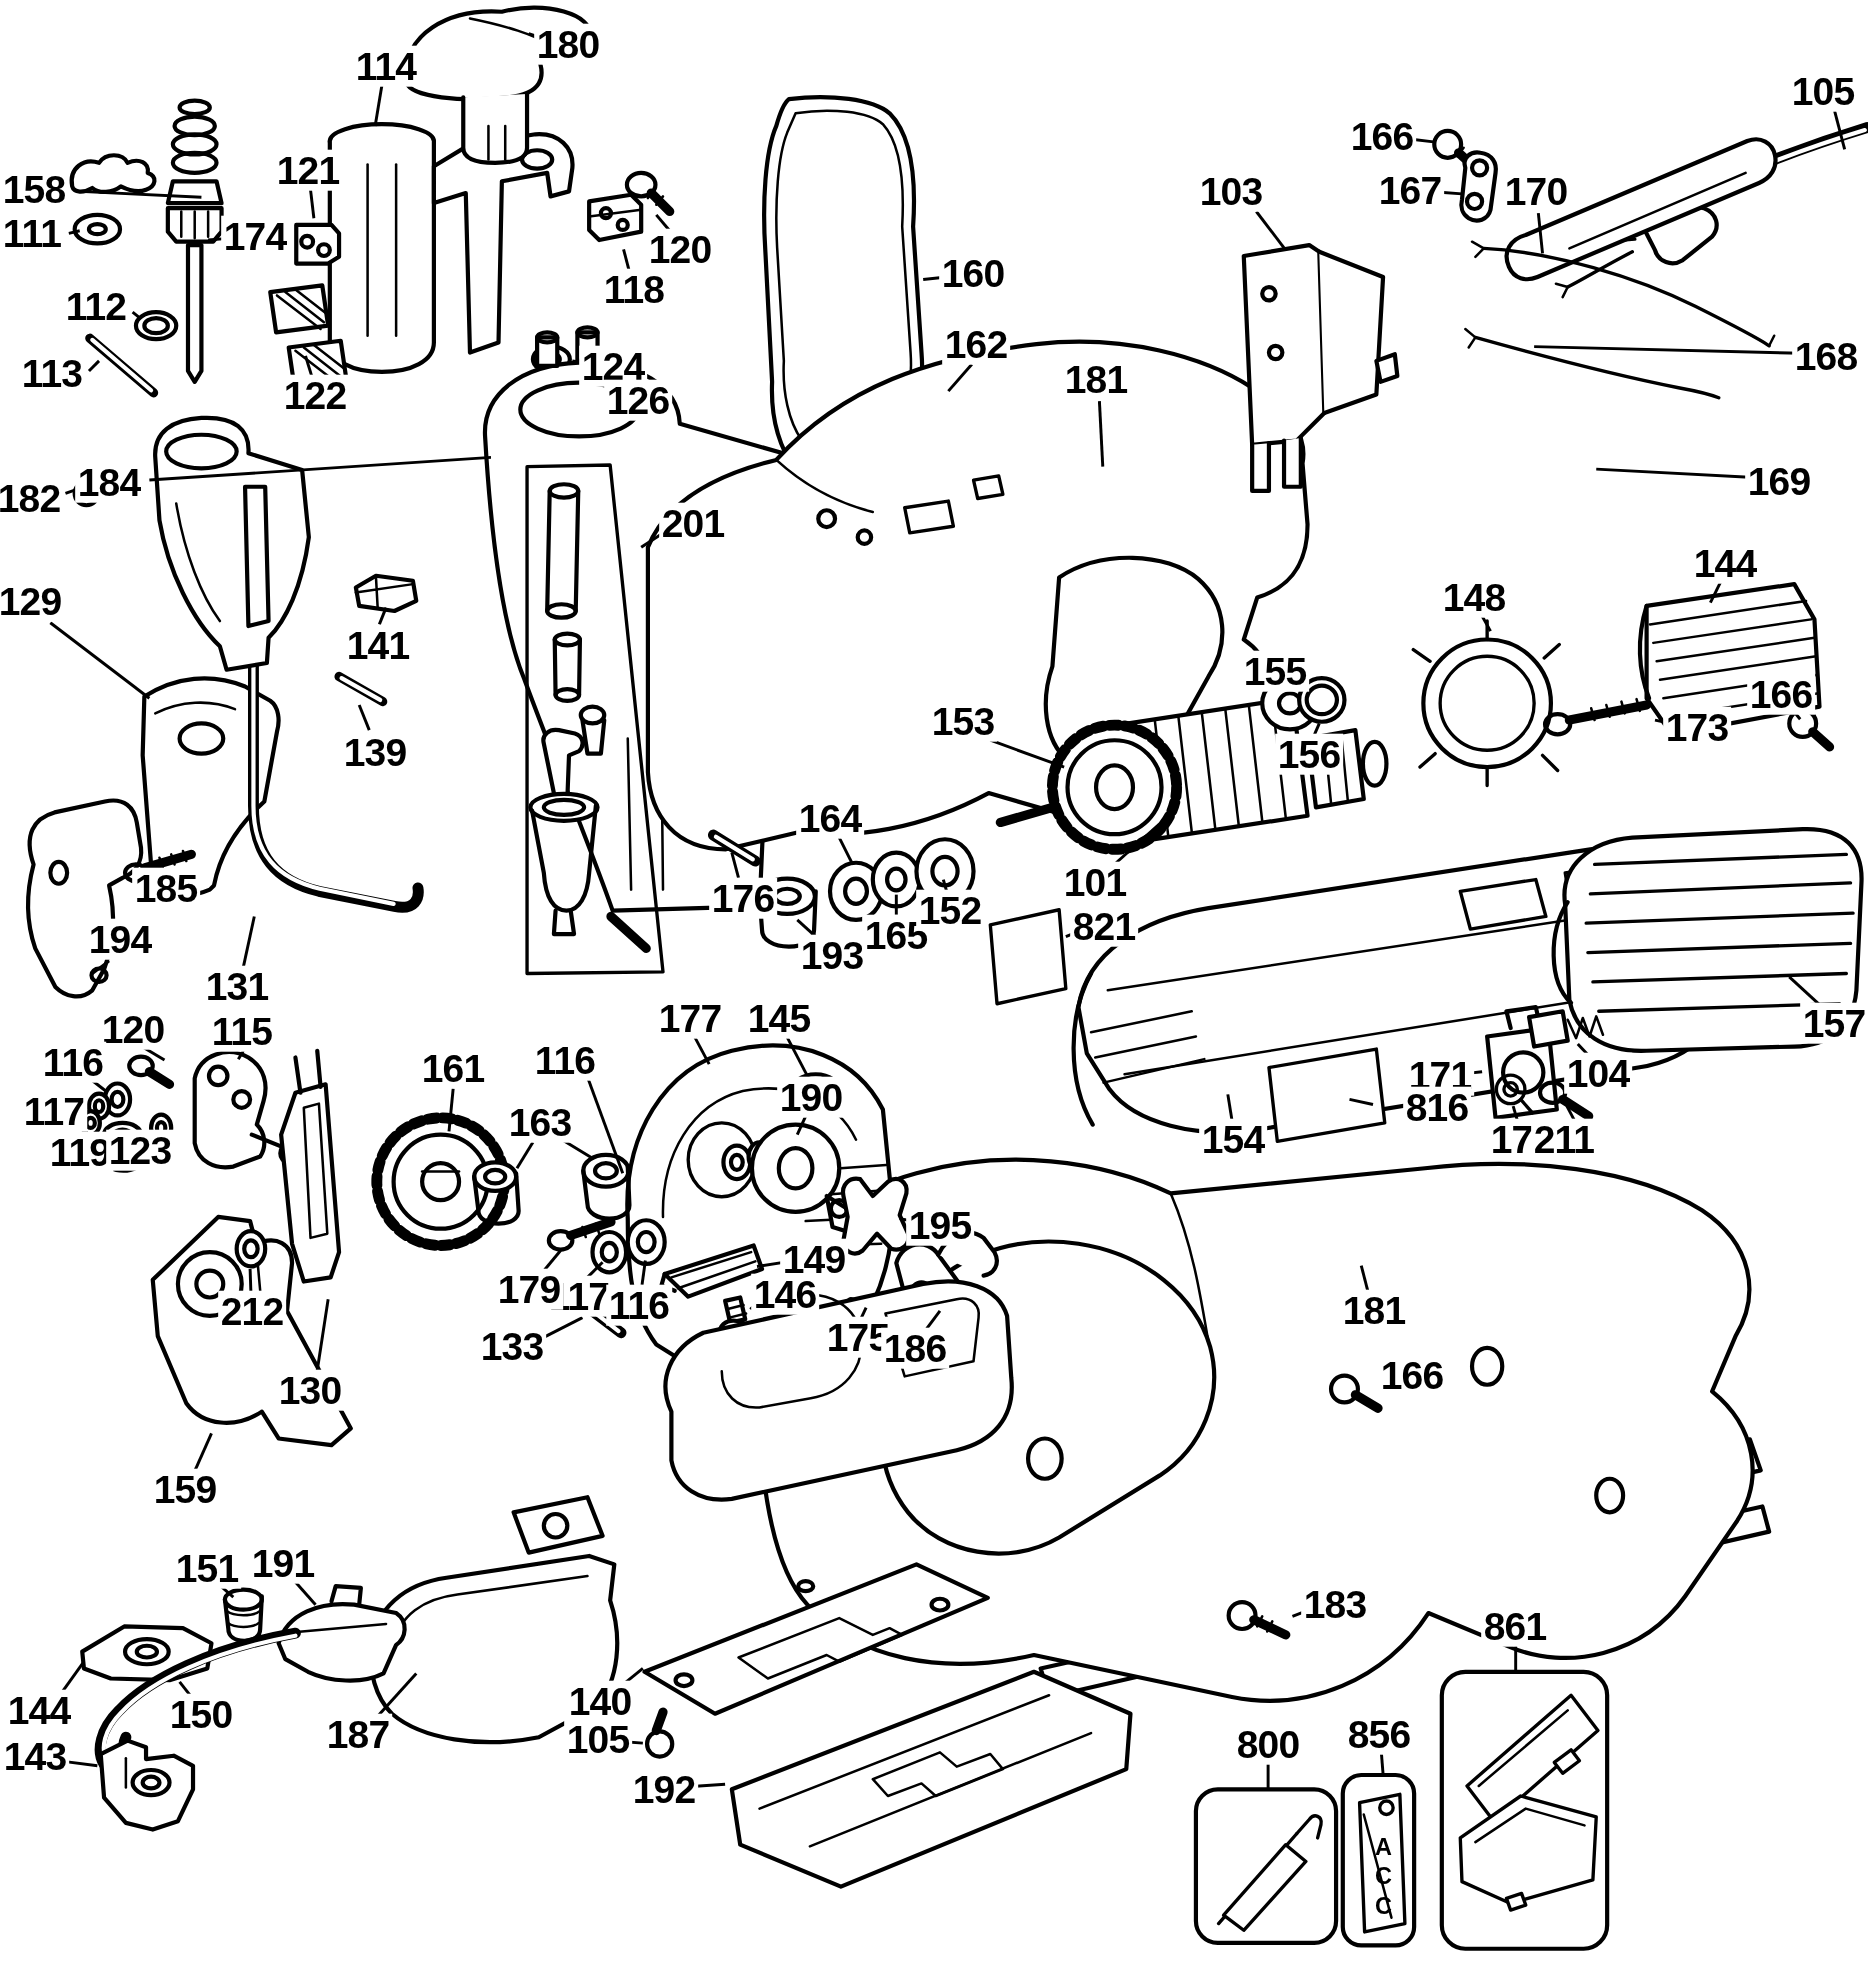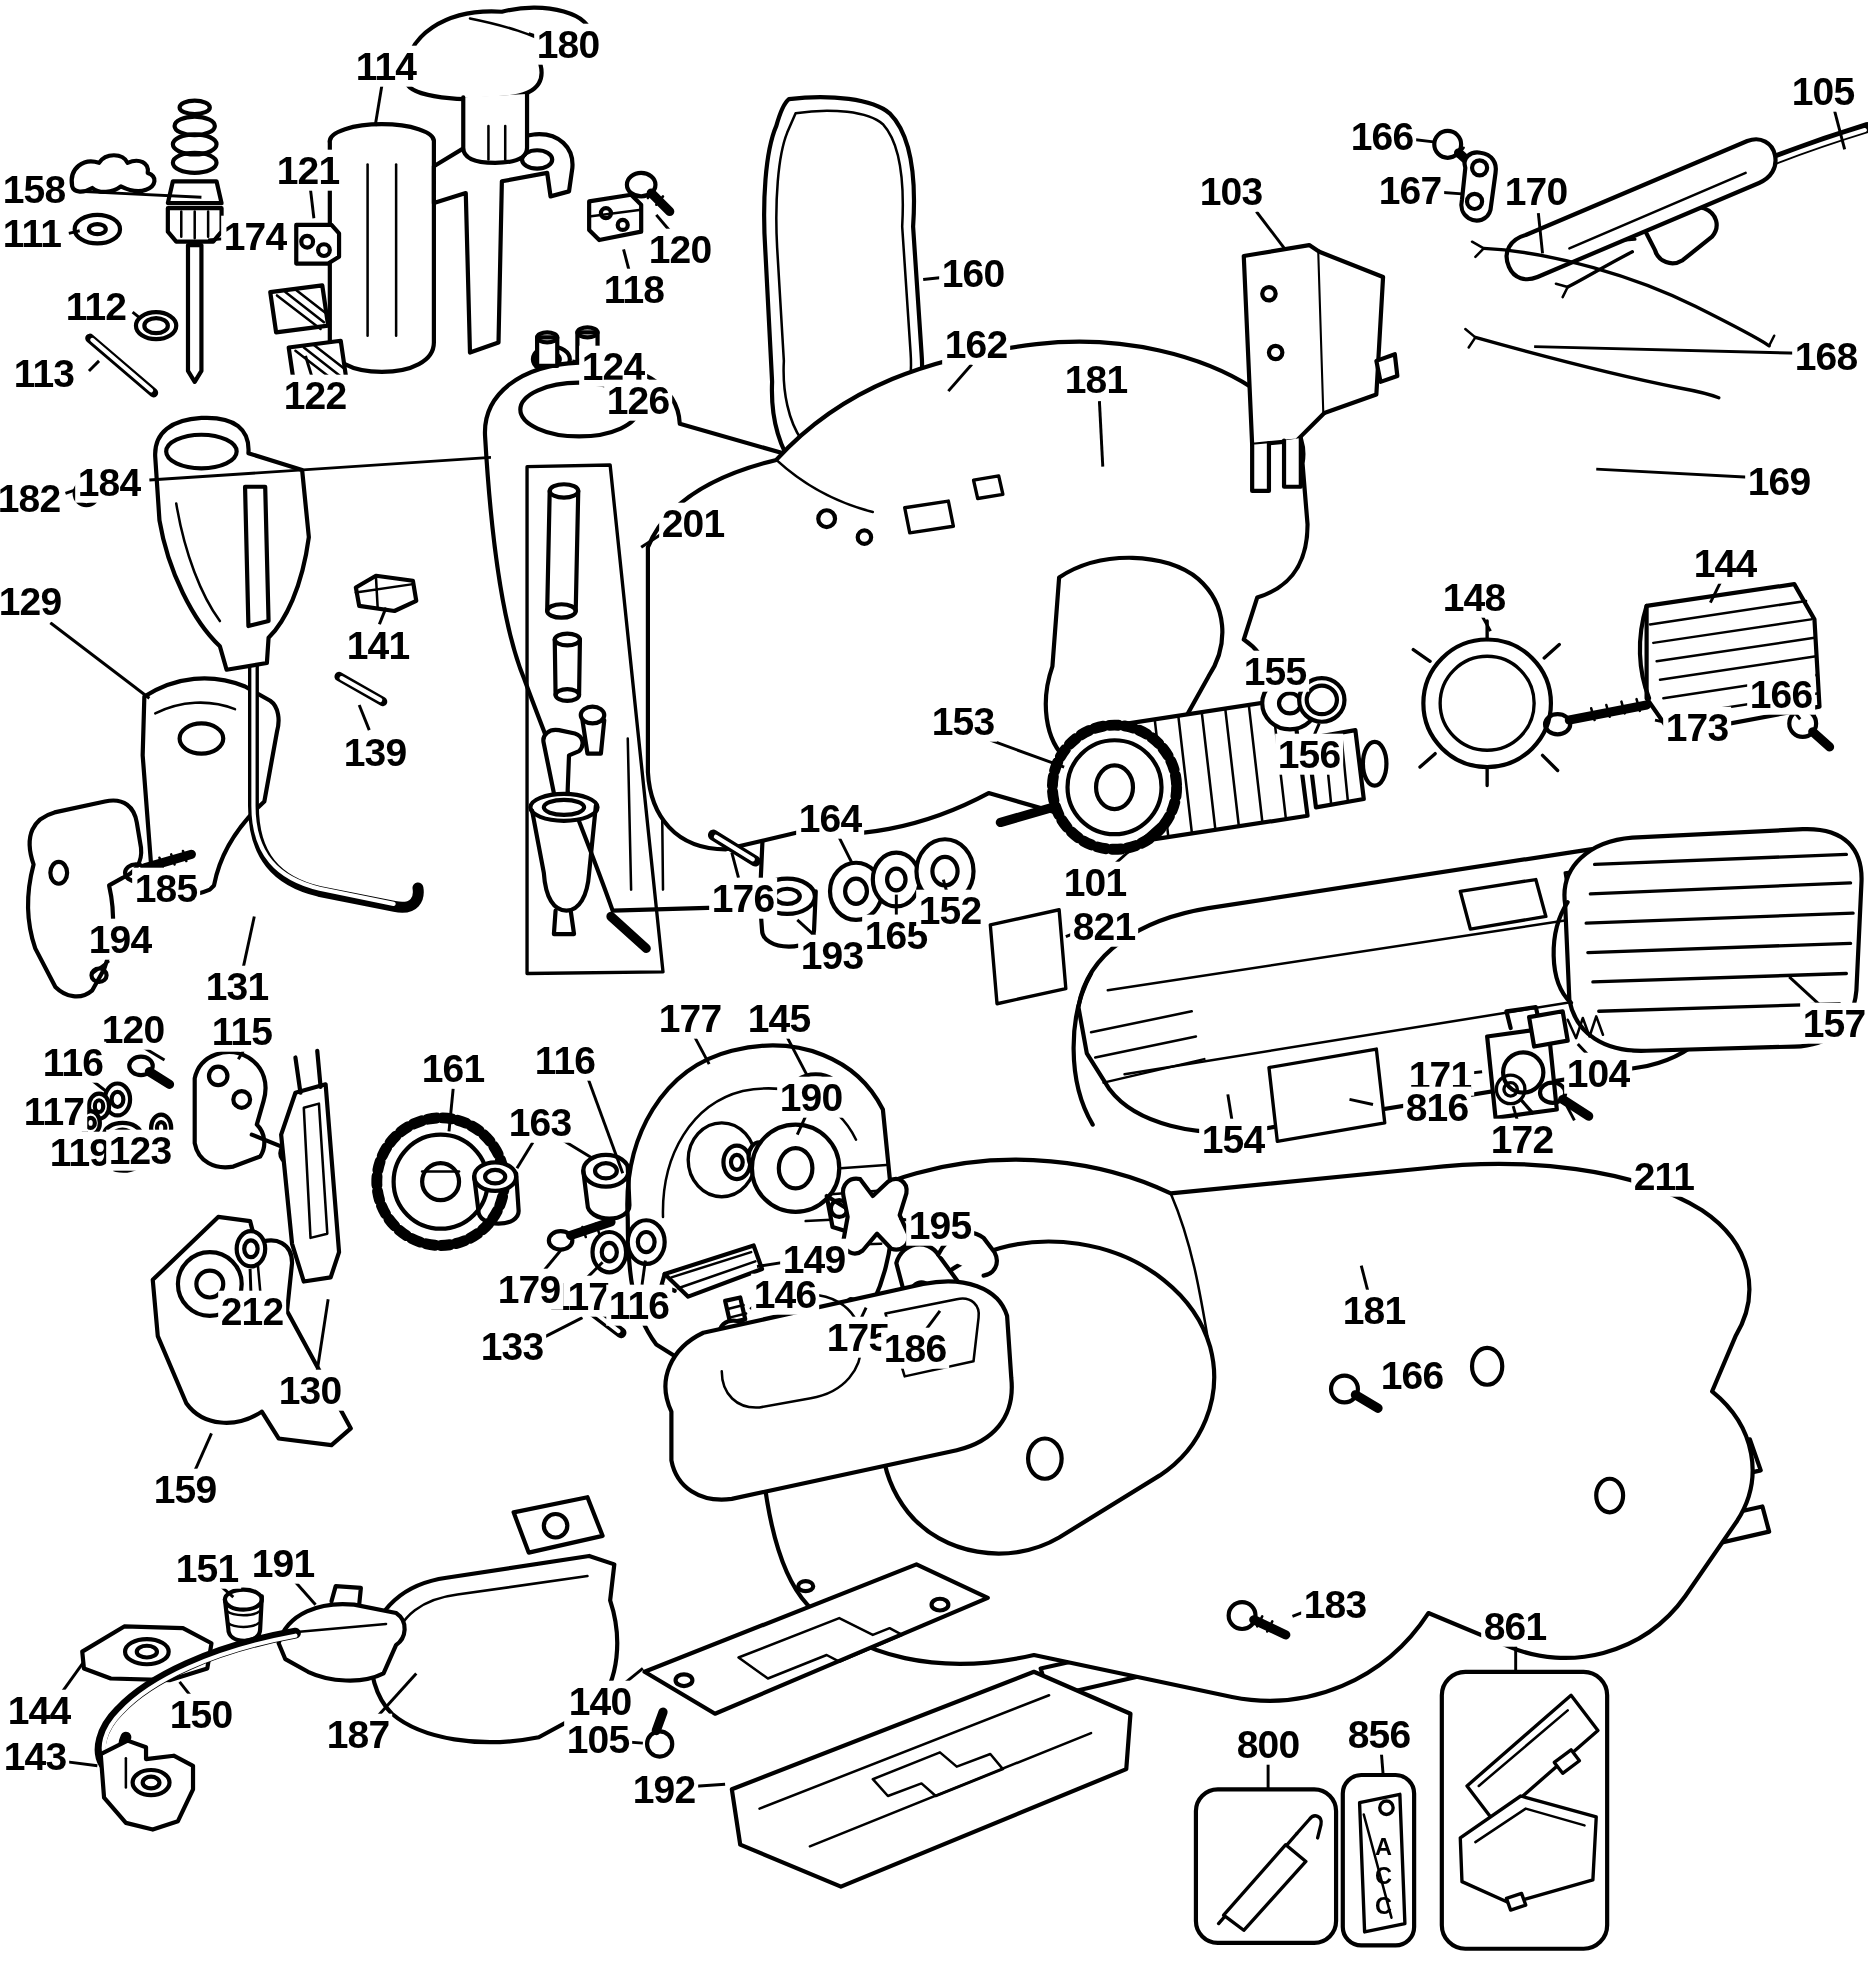--- a/index.html
+++ b/index.html
@@ -707,21 +707,21 @@
       <line x1="1663" y1="1646" x2="1646" y2="1654" class="leader"></line>
       <line x1="1806" y1="1961" x2="1806" y2="1992" class="leader"></line>
       <line x1="1511" y1="2101" x2="1511" y2="2132" class="leader"></line>
       <line x1="1646" y1="2089" x2="1648" y2="2114" class="leader"></line>
     </svg>
 
   <div>
       <div class="plabel" style="left: 34px; top: 189px;">158</div>
       <div class="plabel" style="left: 32px; top: 233px;">111</div>
       <div class="plabel" style="left: 96px; top: 306px;">112</div>
-      <div class="plabel" style="left: 44px; top: 373px;">113</div>
+      <div class="plabel" style="left: 52px; top: 373px;">113</div>
       <div class="plabel" style="left: 29px; top: 498px;">182</div>
       <div class="plabel" style="left: 109px; top: 482px;">184</div>
       <div class="plabel" style="left: 30px; top: 601px;">129</div>
       <div class="plabel" style="left: 166px; top: 888px;">185</div>
       <div class="plabel" style="left: 120px; top: 939px;">194</div>
       <div class="plabel" style="left: 237px; top: 986px;">131</div>
       <div class="plabel" style="left: 255px; top: 236px;">174</div>
       <div class="plabel" style="left: 386px; top: 66px;">114</div>
       <div class="plabel" style="left: 308px; top: 170px;">121</div>
       <div class="plabel" style="left: 315px; top: 395px;">122</div>
@@ -754,21 +754,21 @@
       <div class="plabel" style="left: 1725px; top: 563px;">144</div>
       <div class="plabel" style="left: 1474px; top: 597px;">148</div>
       <div class="plabel" style="left: 1275px; top: 652px; margin-top: 19px;">155</div>
       <div class="plabel" style="left: 1309px; top: 754px;">156</div>
       <div class="plabel" style="left: 1781px; top: 694px;">166</div>
       <div class="plabel" style="left: 1697px; top: 727px;">173</div>
       <div class="plabel" style="left: 1834px; top: 1023px;">157</div>
       <div class="plabel" style="left: 1440px; top: 1075px;">171</div>
       <div class="plabel" style="left: 1598px; top: 1073px;">104</div>
       <div class="plabel" style="left: 1522px; top: 1139px;">172</div>
-      <div class="plabel" style="left: 1664px; top: 1139px; margin-top: 37px;">211</div>
+      <div class="plabel" style="left: 1564px; top: 1139px;">211</div>
       <div class="plabel" style="left: 1395px; top: 1107px; margin-left: 42px;">816</div>
       <div class="plabel" style="left: 1233px; top: 1139px;">154</div>
       <div class="plabel" style="left: 690px; top: 1018px;">177</div>
       <div class="plabel" style="left: 779px; top: 1018px;">145</div>
       <div class="plabel" style="left: 811px; top: 1097px;">190</div>
       <div class="plabel" style="left: 940px; top: 1225px;">195</div>
       <div class="plabel" style="left: 814px; top: 1259px;">149</div>
       <div class="plabel" style="left: 785px; top: 1294px;">146</div>
       <div class="plabel" style="left: 858px; top: 1337px;">175</div>
       <div class="plabel" style="left: 915px; top: 1348px;">186</div>

